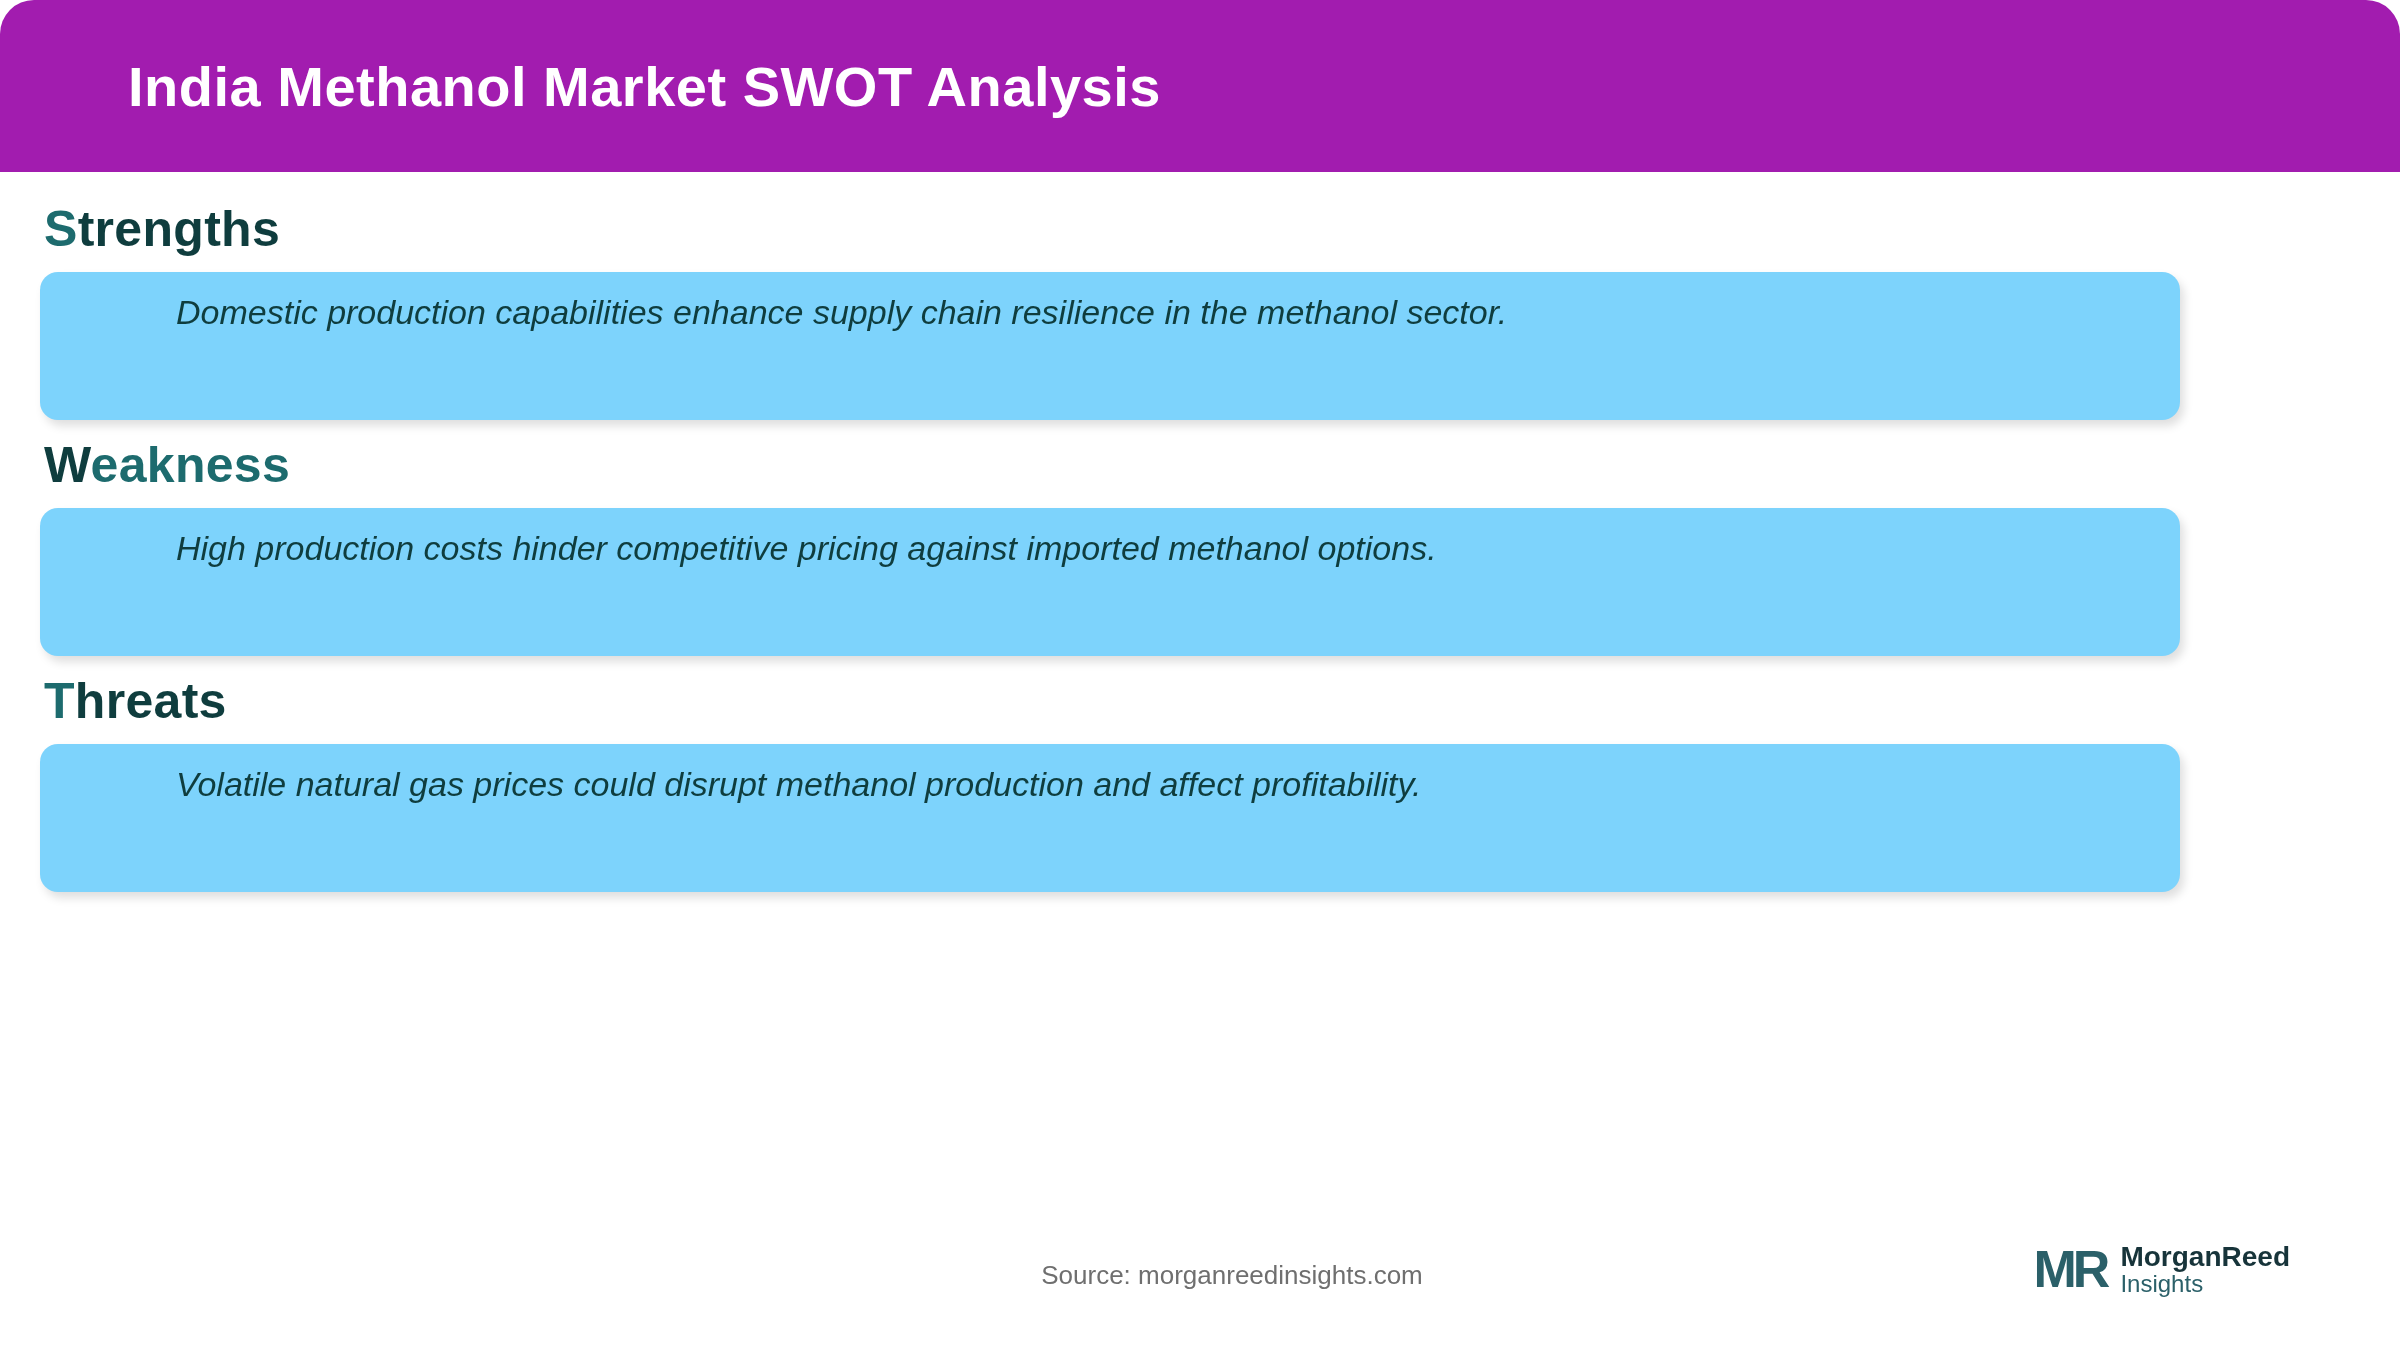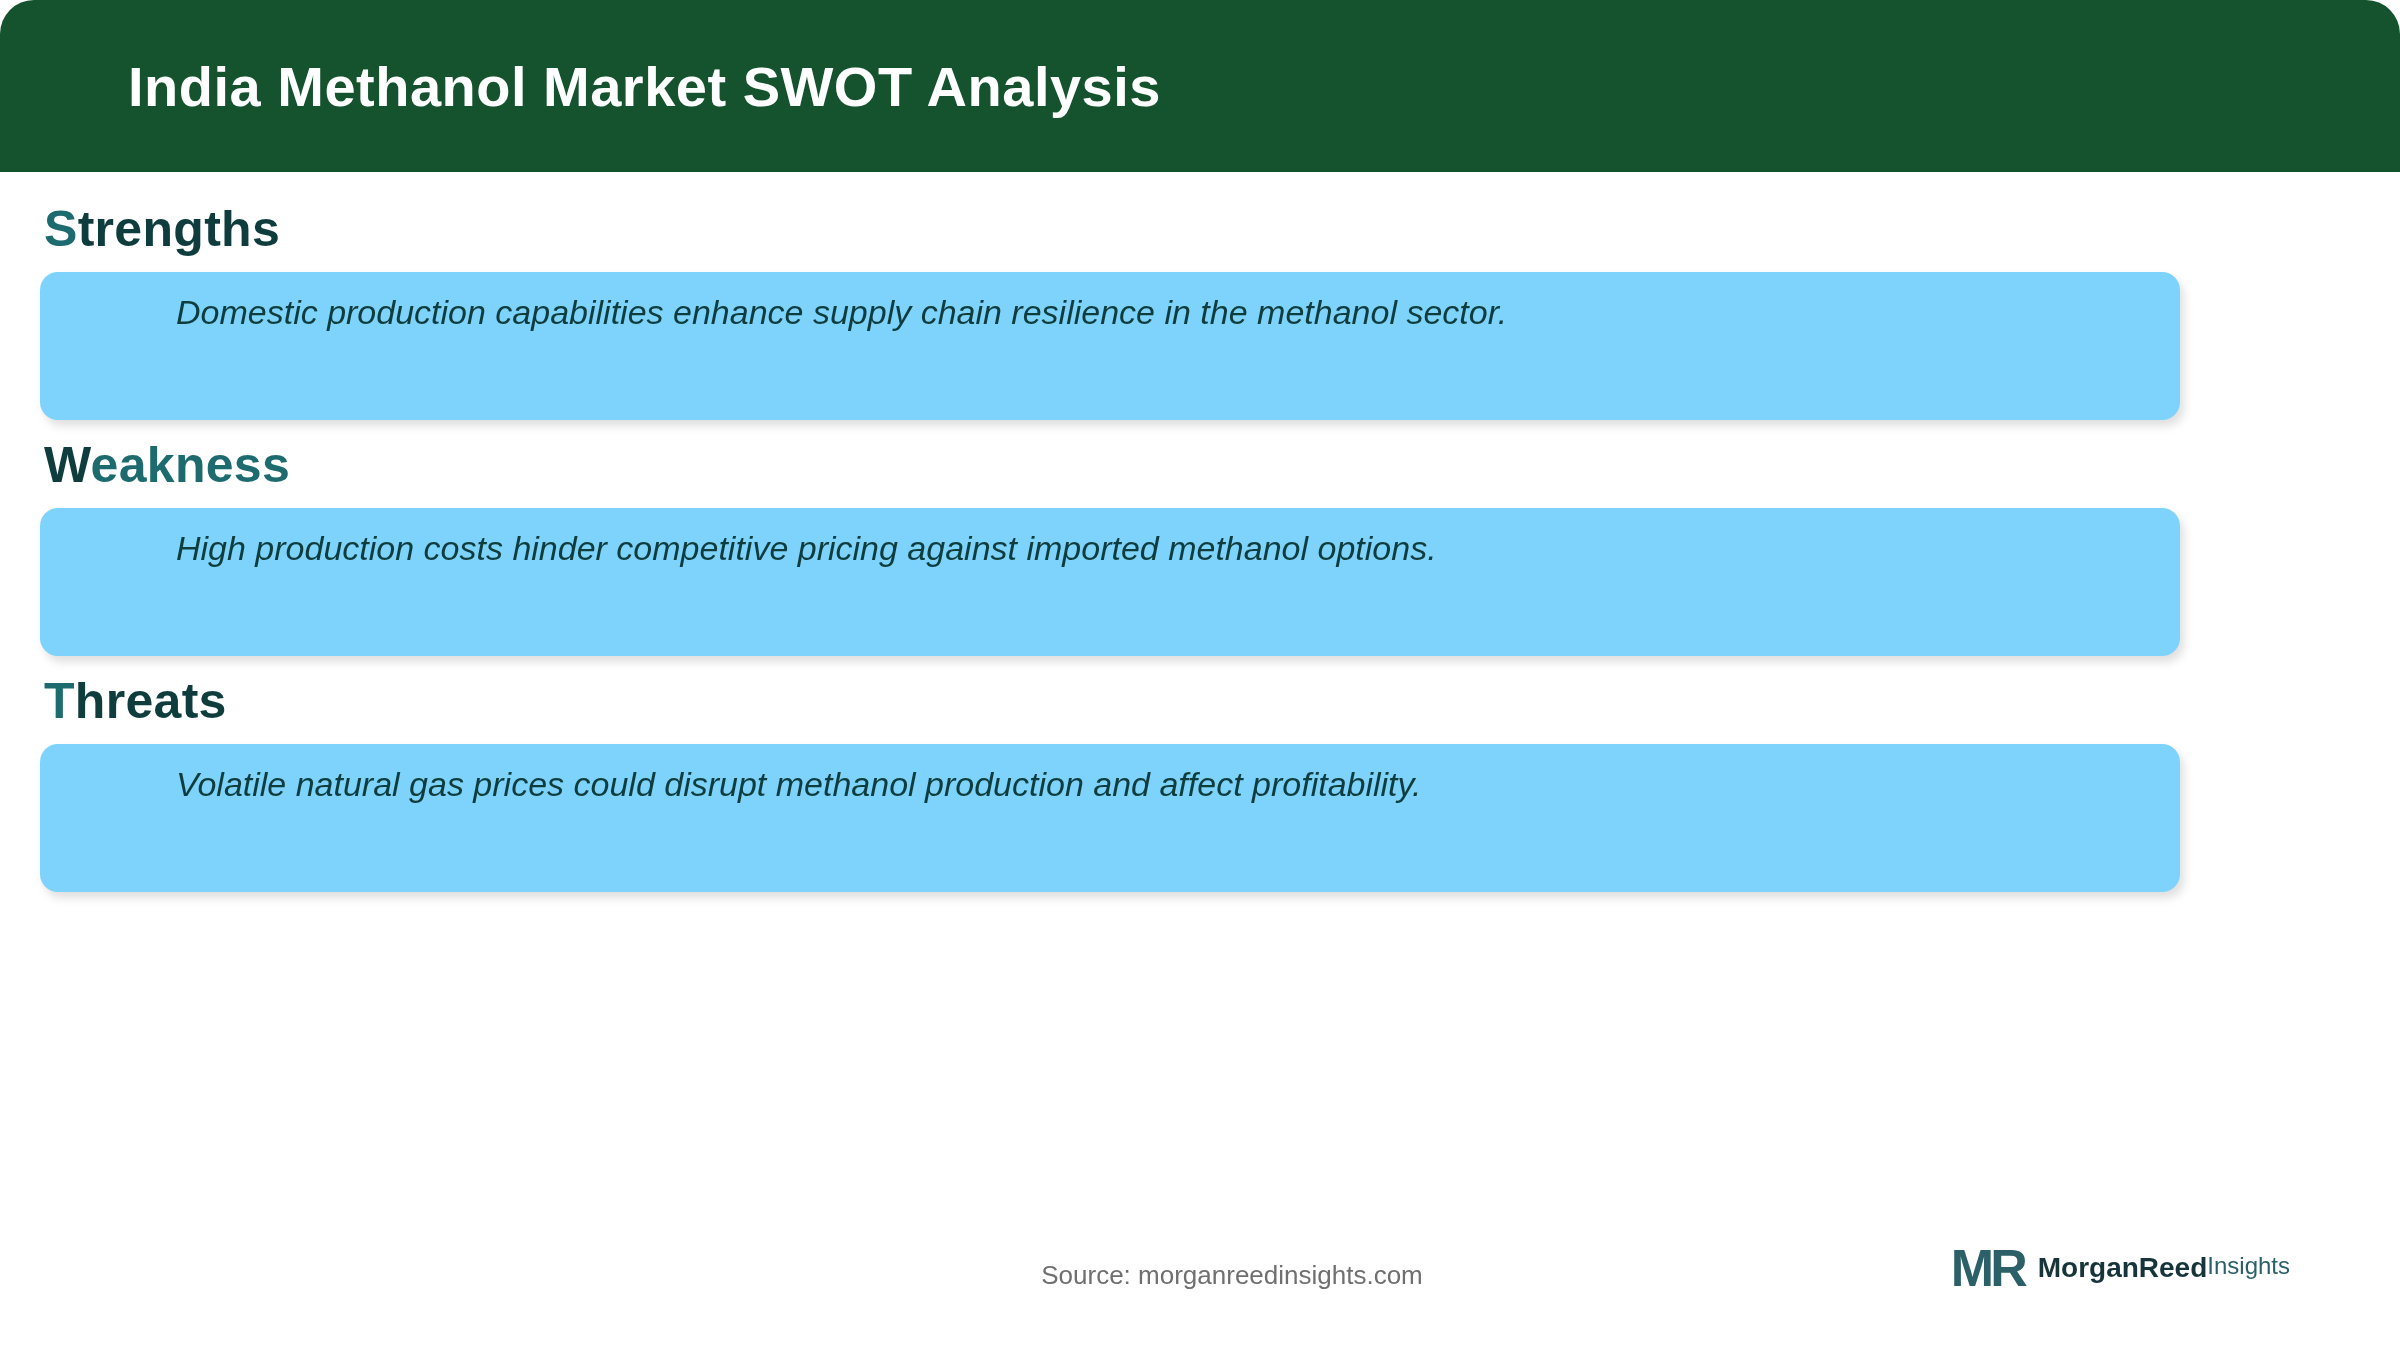--- a/index.html
+++ b/index.html
@@ -21,21 +21,21 @@
     box-sizing: border-box;
     border-radius: 34px;
     overflow: hidden;
   }
   .header-bar {
     position: absolute;
     top: 0;
     left: 0;
     width: 2400px;
     height: 172px;
-    background: #14532d;
+    background: #a21caf;
     display: flex;
     align-items: center;
   }
   .header-title {
     color: #ffffff;
     font-size: 56px;
     font-weight: bold;
     letter-spacing: 0.5px;
     margin-left: 128px;
     white-space: nowrap;
@@ -109,21 +109,21 @@
   }
   .brand-mark {
     font-size: 52px;
     font-weight: bold;
     color: #2b6069;
     letter-spacing: -4px;
     line-height: 1;
   }
   .brand-words {
     display: flex;
-    flex-direction: row;
+    flex-direction: column;
     line-height: 1.05;
   }
   .brand-top {
     font-size: 28px;
     font-weight: bold;
     color: #17343a;
   }
   .brand-bottom {
     font-size: 24px;
     color: #2b6069;

